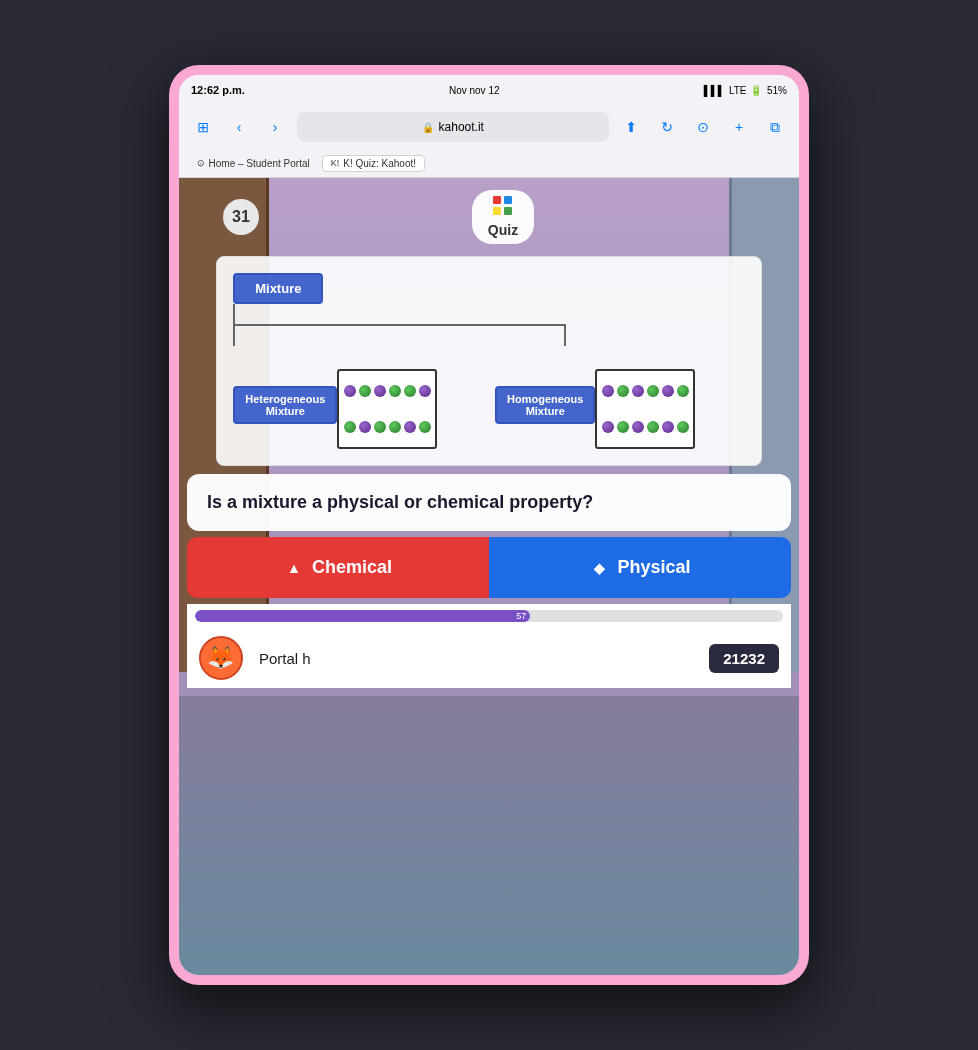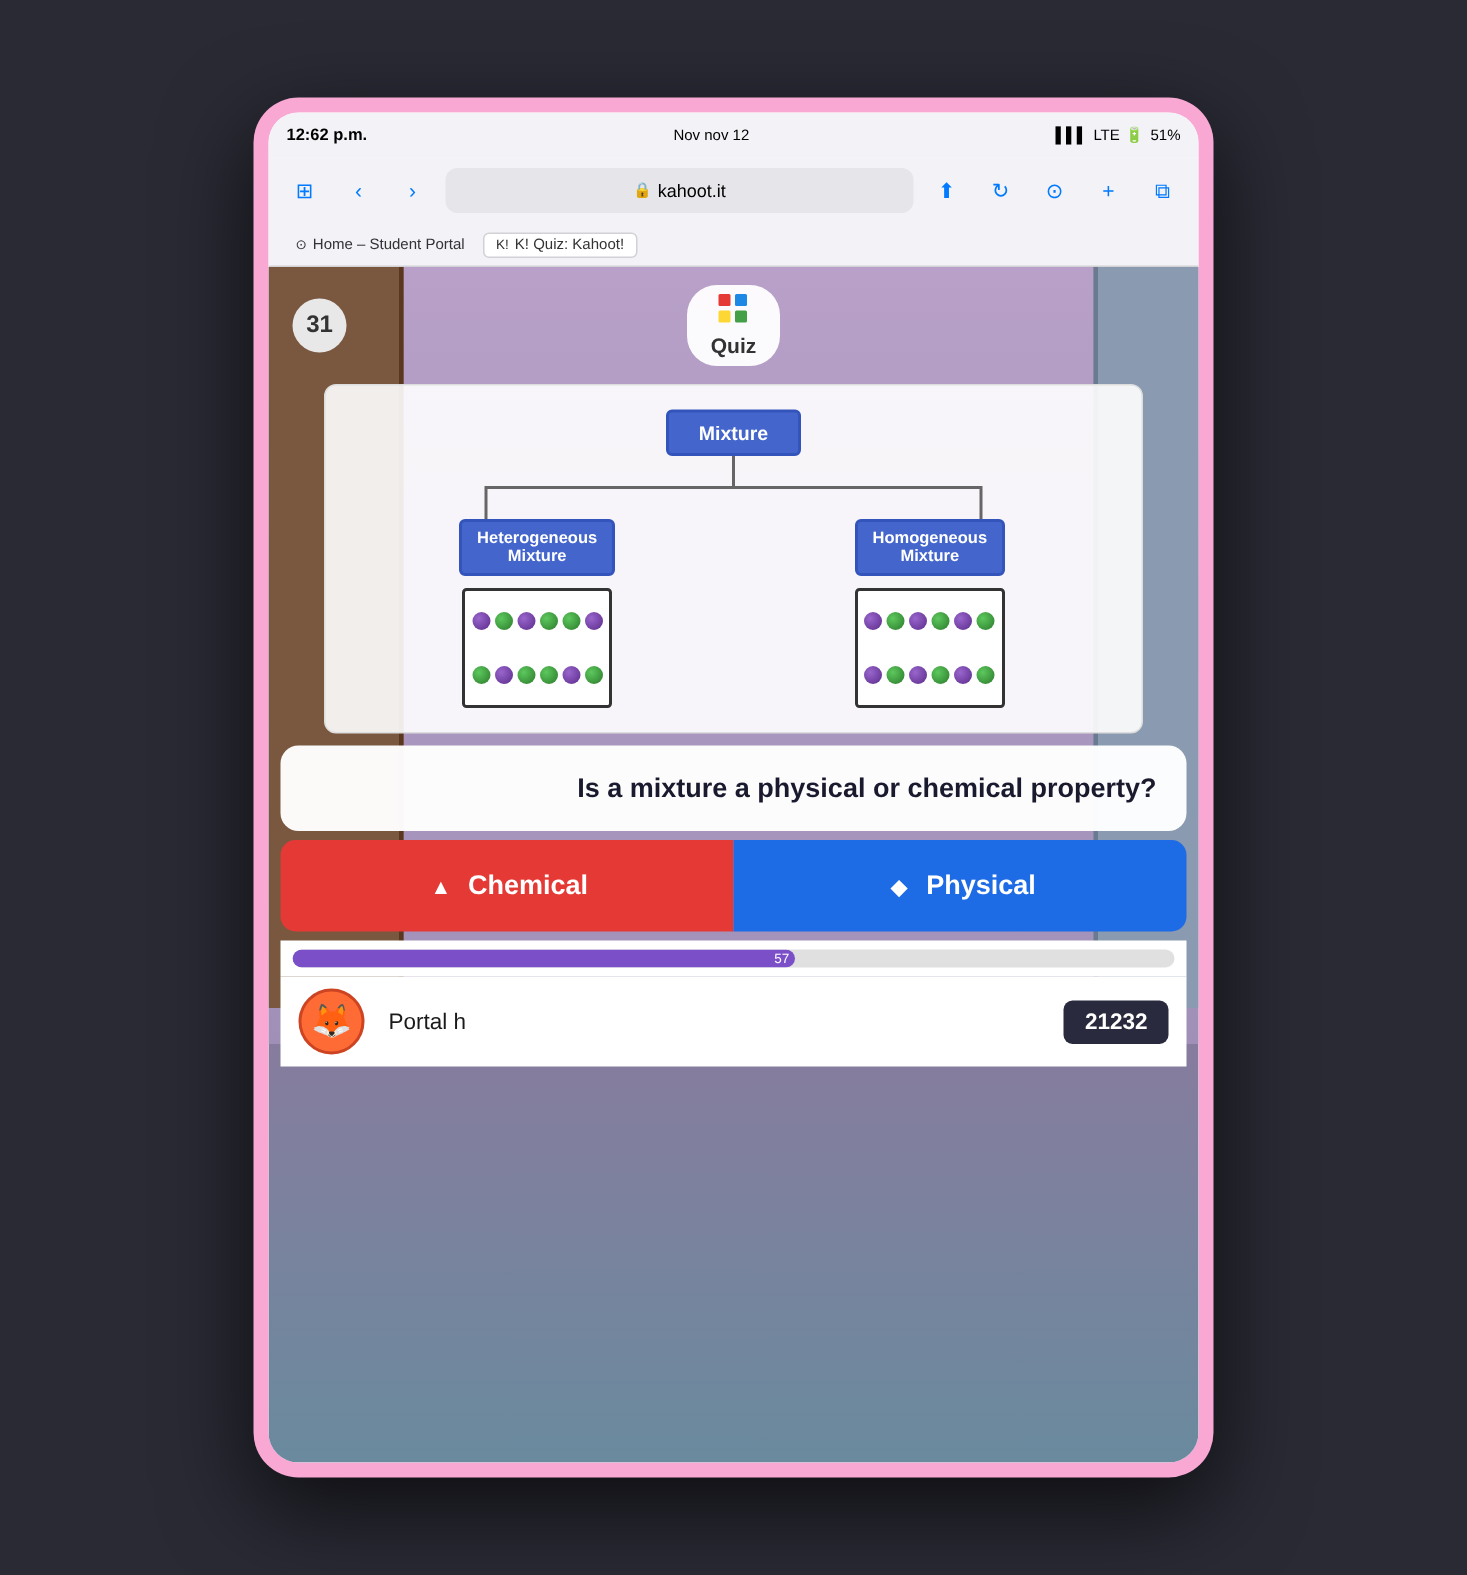--- a/index.html
+++ b/index.html
@@ -161,20 +161,21 @@
     }
 
     .kahoot-header {
       position: relative;
       z-index: 10;
       display: flex;
       align-items: center;
       justify-content: center;
       padding: 12px 0;
       gap: 8px;
+      margin-left: 28px;
     }
 
     .question-number-badge {
       position: absolute;
       left: 16px;
       width: 36px;
       height: 36px;
       background: #e8e8e8;
       border-radius: 50%;
       display: flex;
@@ -220,21 +221,21 @@
       width: 88%;
       background: rgba(255,255,255,0.9);
       border-radius: 8px;
       padding: 16px;
       border: 1px solid #ddd;
     }
 
     .diagram-tree {
       display: flex;
       flex-direction: column;
-      align-items: center;
+      align-items: flex-start;
       gap: 0;
     }
 
     .diagram-root {
       background: #4466cc;
       color: #fff;
       padding: 6px 20px;
       border-radius: 4px;
       font-weight: 700;
       font-size: 13px;
@@ -250,23 +251,24 @@
     .branch-nodes {
       display: flex;
       justify-content: space-around;
       width: 100%;
       gap: 12px;
       margin-top: 0;
     }
 
     .diagram-child {
       display: flex;
-      flex-direction: column;
+      flex-direction: row;
       align-items: center;
       flex: 1;
+      margin-top: 15px;
     }
 
     .diagram-node {
       background: #4466cc;
       color: #fff;
       padding: 5px 10px;
       border-radius: 4px;
       font-weight: 700;
       font-size: 11px;
       text-align: center;
@@ -299,21 +301,21 @@
     .dot.purple { background: radial-gradient(circle at 35% 35%, #9966cc, #5a2a8a); }
 
     
     .question-section {
       position: relative;
       z-index: 10;
       background: rgba(255,255,255,0.97);
       margin: 8px 8px 0 8px;
       border-radius: 12px;
       padding: 16px 20px;
-      text-align: right;
+      text-align: left;
     }
 
     .question-text {
       font-size: 18px;
       font-weight: 600;
       color: #1a1a2e;
       line-height: 1.4;
     }
 
     

